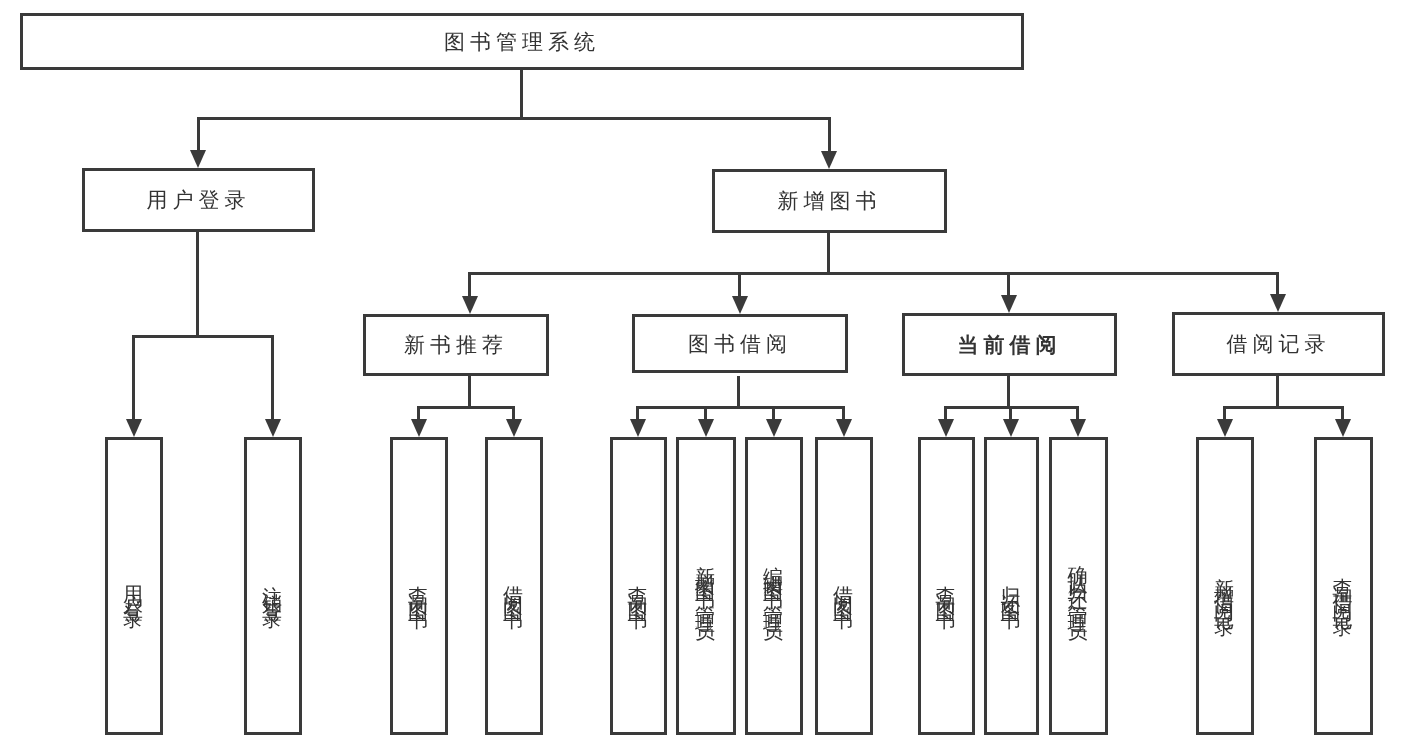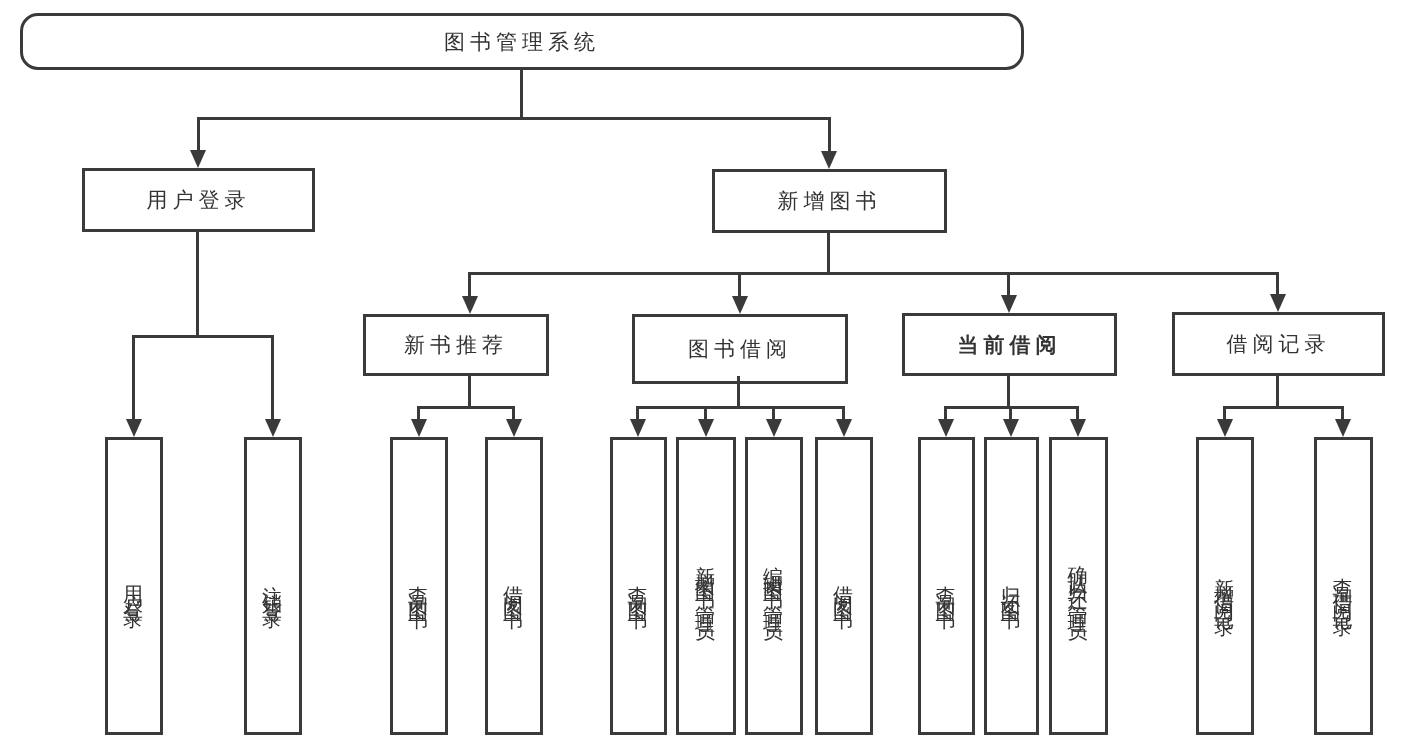--- a/index.html
+++ b/index.html
@@ -40,21 +40,21 @@
     font-size:22px;
     letter-spacing:1px;
     white-space:nowrap;
   }
 </style>
 </head>
 <body>
 
 <div id="stage">
 
-  <div class="box" style="left:20px;top:13px;width:1004px;height:57px;border-radius:18px;">
+  <div class="box" style="left:20px;top:13px;width:1004px;height:57px;">
     <span class="h-label">图书管理系统</span>
   </div>
 
   <div class="vline" style="left:520px;top:69px;width:3px;height:51px;"></div>
   <div class="hline" style="left:197px;top:117px;width:634px;height:3px;"></div>
   <div class="vline" style="left:197px;top:117px;width:3px;height:37px;"></div>
   <div class="arrow" style="left:190px;top:150px;"></div>
   <div class="vline" style="left:828px;top:117px;width:3px;height:38px;"></div>
   <div class="arrow" style="left:821px;top:151px;"></div>
 
@@ -79,21 +79,21 @@
   <div class="vline" style="left:738px;top:272px;width:3px;height:28px;"></div>
   <div class="arrow" style="left:732px;top:296px;"></div>
   <div class="vline" style="left:1007px;top:272px;width:3px;height:28px;"></div>
   <div class="arrow" style="left:1001px;top:295px;"></div>
   <div class="vline" style="left:1276px;top:272px;width:3px;height:27px;"></div>
   <div class="arrow" style="left:1270px;top:294px;"></div>
 
   <div class="box" style="left:363px;top:314px;width:186px;height:62px;">
     <span class="h-label">新书推荐</span>
   </div>
-  <div class="box" style="left:632px;top:314px;width:216px;height:70px;">
+  <div class="box" style="left:632px;top:314px;width:216px;height:59px;">
     <span class="h-label">图书借阅</span>
   </div>
   <div class="box" style="left:902px;top:313px;width:215px;height:63px;font-weight:bold;">
     <span class="h-label">当前借阅</span>
   </div>
   <div class="box" style="left:1172px;top:312px;width:213px;height:64px;">
     <span class="h-label">借阅记录</span>
   </div>
 
   <div class="vline" style="left:468px;top:376px;width:3px;height:32px;"></div>

